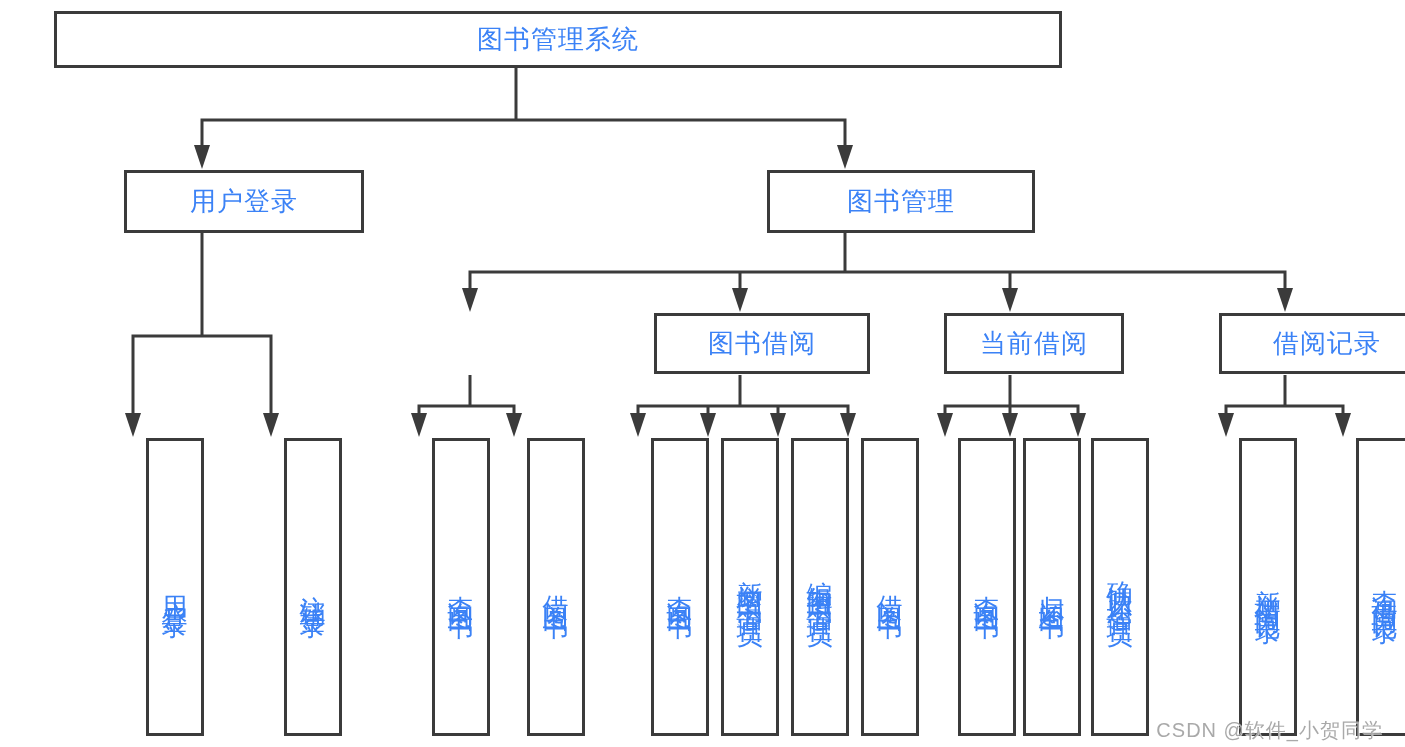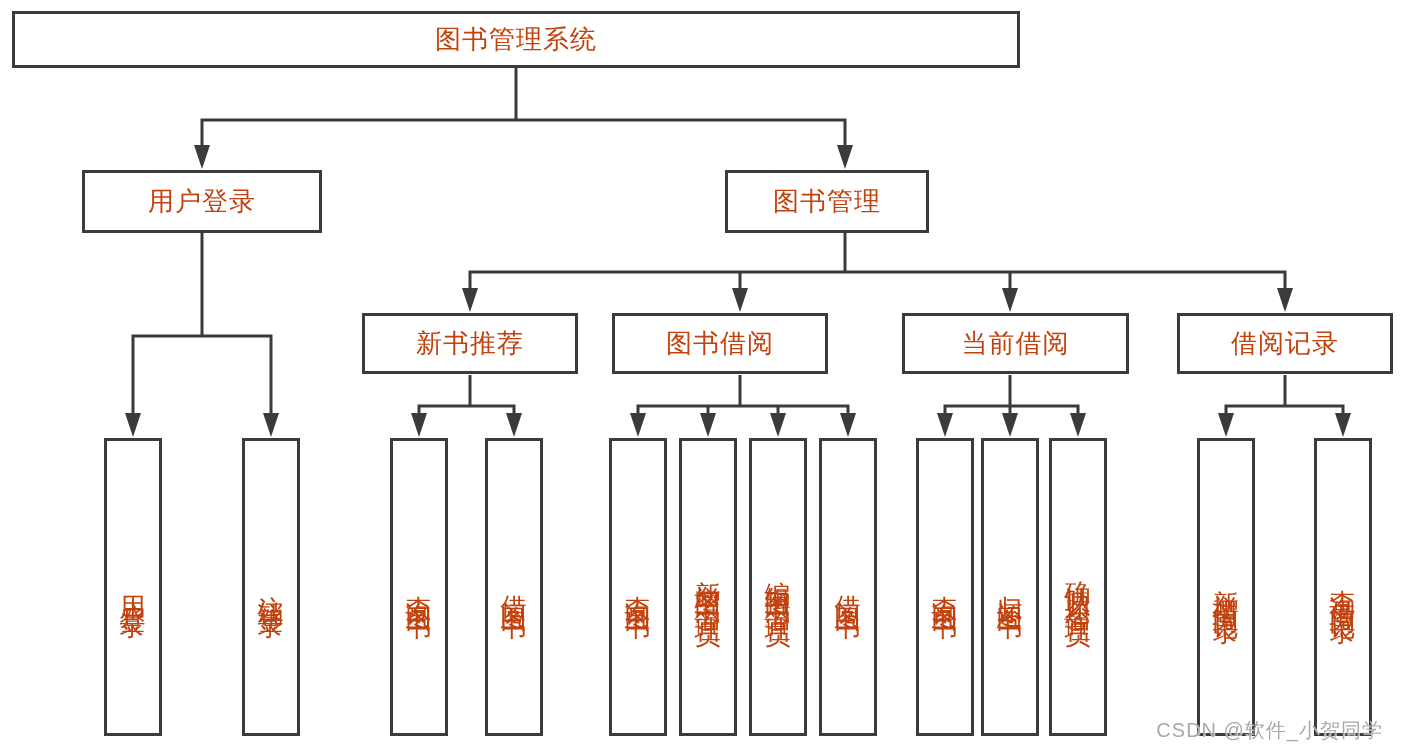--- a/index.html
+++ b/index.html
@@ -22,24 +22,25 @@
     pointer-events: none;
   }
   .box {
     position: absolute;
     box-sizing: border-box;
     border: 3px solid #3b3b3b;
     background: #ffffff;
     display: flex;
     align-items: center;
     justify-content: center;
-    color: #c2410c;
+    color: #3b82f6;
     font-size: 26px;
     letter-spacing: 1px;
     white-space: nowrap;
+    margin-left: 42px;
   }
   .vlabel {
     writing-mode: vertical-rl;
     text-orientation: mixed;
     letter-spacing: 6px;
     line-height: 1;
     white-space: nowrap;
   }
   .watermark {
     position: absolute;
@@ -111,31 +112,28 @@
     </g>
   </svg>
 
   <div class="box" style="left:12px; top:11px; width:1008px; height:57px;">
     <span>图书管理系统</span>
   </div>
 
   <div class="box" style="left:82px; top:170px; width:240px; height:63px;">
     <span>用户登录</span>
   </div>
-  <div class="box" style="left:725px; top:170px; width:204px; height:63px;">
+  <div class="box" style="left:725px; top:170px; width:268px; height:63px;">
     <span>图书管理</span>
   </div>
 
-  <div class="box" style="left:362px; top:313px; width:216px; height:61px;">
-    <span>新书推荐</span>
-  </div>
   <div class="box" style="left:612px; top:313px; width:216px; height:61px;">
     <span>图书借阅</span>
   </div>
-  <div class="box" style="left:902px; top:313px; width:227px; height:61px;">
+  <div class="box" style="left:902px; top:313px; width:180px; height:61px;">
     <span>当前借阅</span>
   </div>
   <div class="box" style="left:1177px; top:313px; width:216px; height:61px;text-align:center;">
     <span>借阅记录</span>
   </div>
 
   <div class="box" style="left:104px; top:438px; width:58px; height:298px;">
     <span class="vlabel">用户登录</span>
   </div>
   <div class="box" style="left:242px; top:438px; width:58px; height:298px;">

